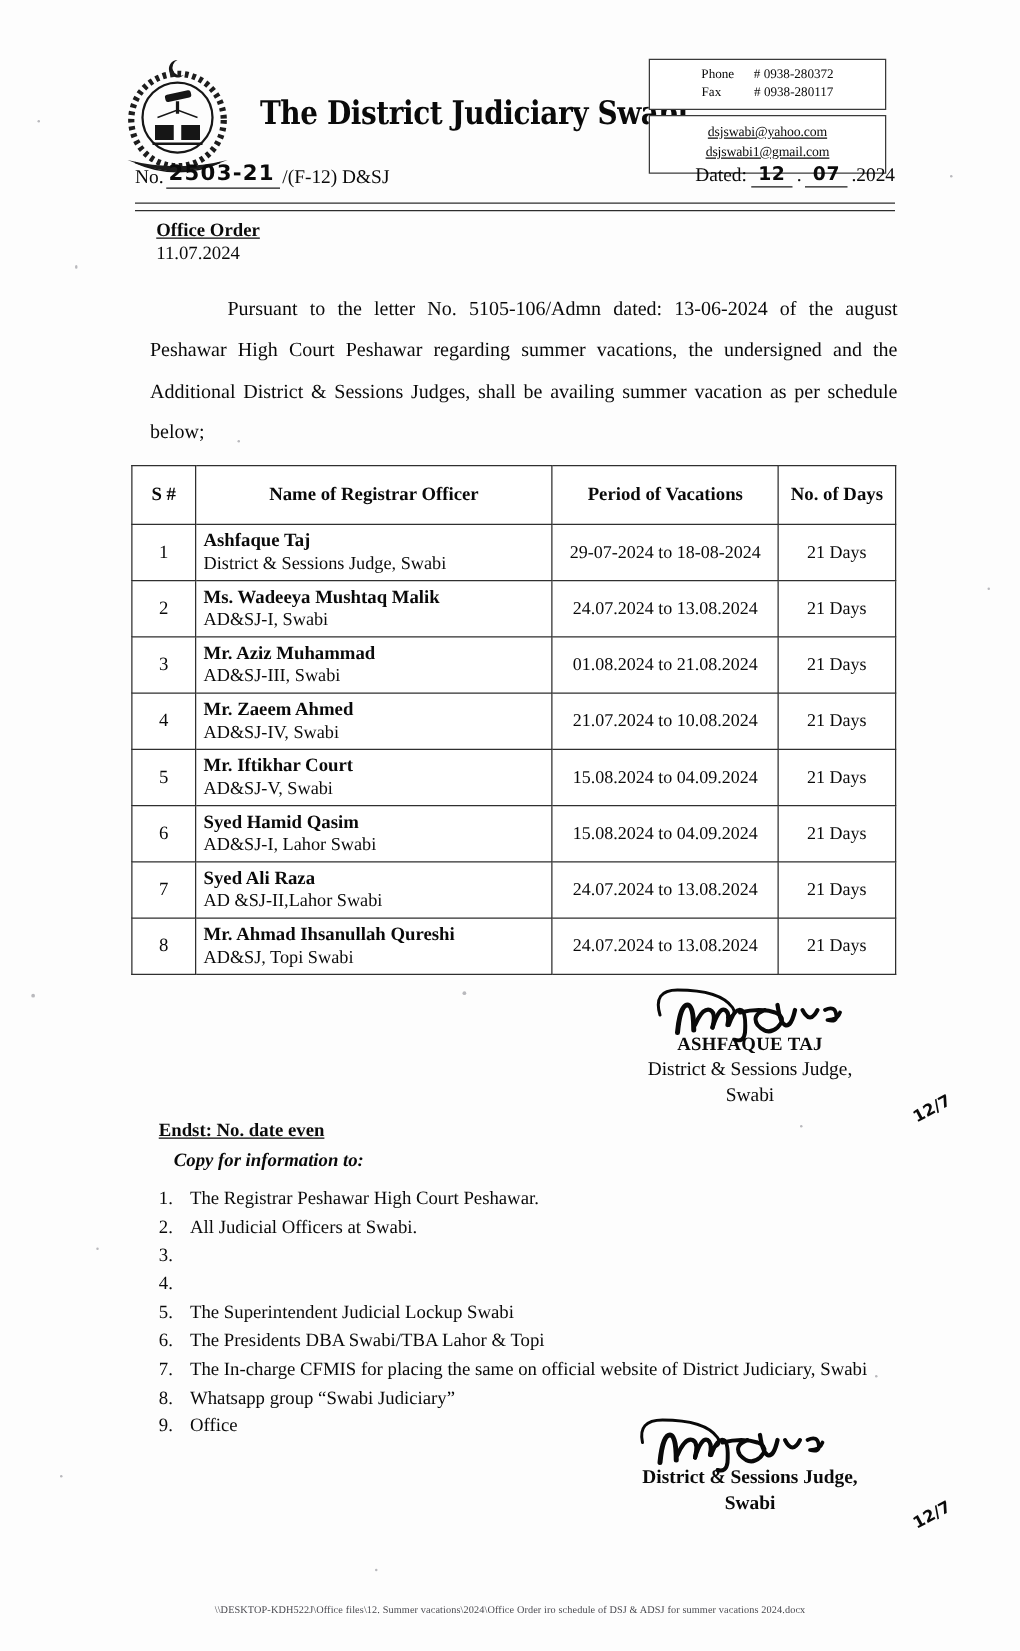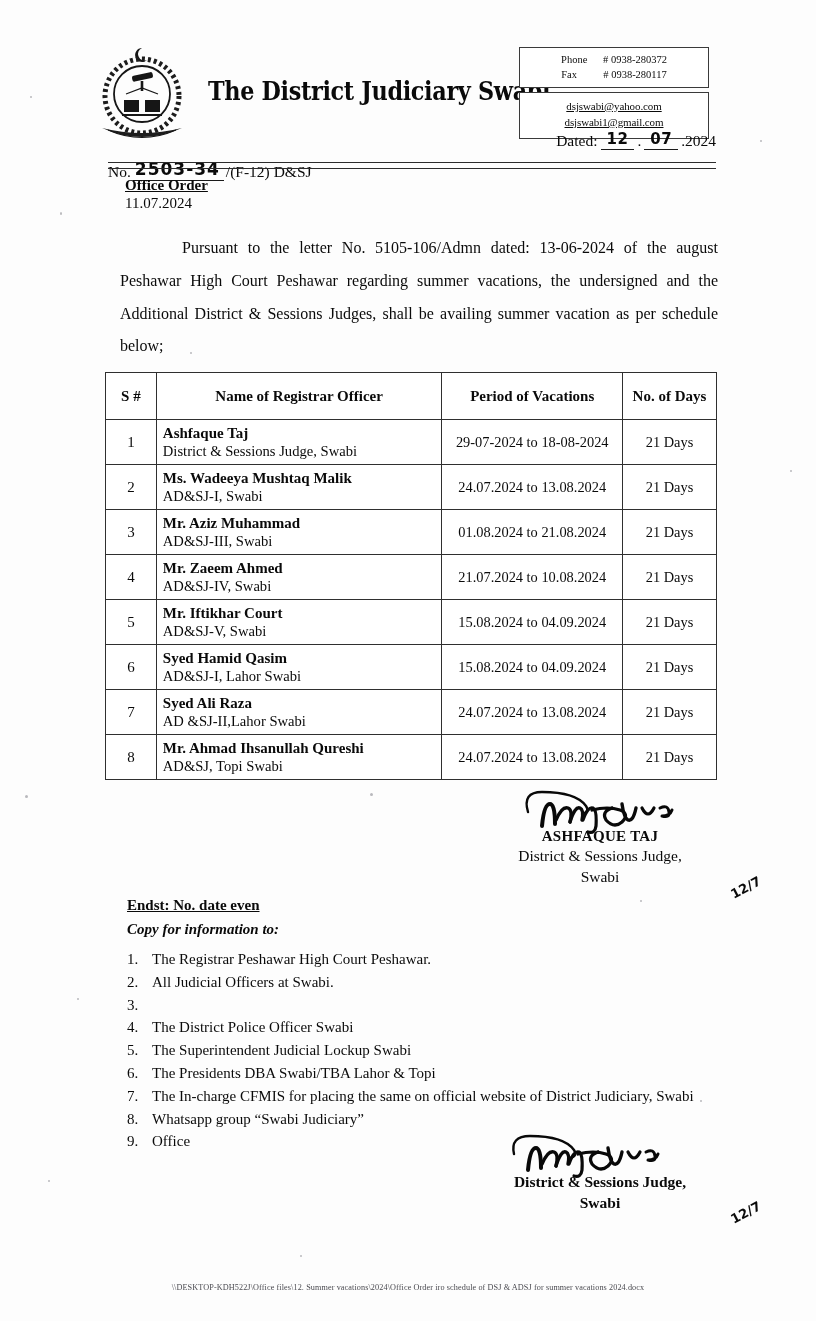--- a/index.html
+++ b/index.html
@@ -80,21 +80,21 @@
 
   
   .refline {
     position: absolute;
     left: 108px; right: 100px; top: 131px;
     height: 26px;
     font-size: 15.5px;
   }
   .ref-no {
     position: absolute; left: 0; top: 0;
-    display: flex; align-items: flex-end; gap: 2px; margin-top: 30px;
+    display: flex; align-items: flex-end; gap: 2px;
   }
   .hand {
     font-family: "DejaVu Sans", sans-serif;
     font-weight: 700;
     font-size: 17px;
     letter-spacing: 1px;
     border-bottom: 1.4px solid #1a1a1a;
     padding: 0 4px 1px 2px;
     line-height: 1.05;
   }
@@ -222,21 +222,21 @@
   
   .endst {
     position: absolute;
     left: 127px; top: 897px;
     font-weight: 700;
     font-size: 15px;
     text-decoration: underline;
   }
   .copy-to {
     position: absolute;
-    left: 127px; top: 921px;
+    left: 139px; top: 921px;
     font-weight: 700;
     font-style: italic;
     font-size: 15px;
   }
   .dist-list {
     position: absolute;
     left: 127px; top: 948px;
     width: 600px;
     font-size: 15px;
     line-height: 1.52;
@@ -316,21 +316,21 @@
 
     <div class="contact-box box-email">
       <span class="mail">dsjswabi@yahoo.com</span>
       <span class="mail">dsjswabi1@gmail.com</span>
     </div>
   </div>
 
   <div class="refline">
     <div class="ref-no">
       <span>No.</span>
-      <span class="hand">2503-34</span>
+      <span class="hand">2503-21</span>
       <span>/(F-12) D&amp;SJ</span>
     </div>
     <div class="ref-dated">
       <span>Dated:</span>
       <span class="hand-sm">12</span>
       <span>.</span>
       <span class="hand-sm">07</span>
       <span>.2024</span>
     </div>
   </div>
@@ -459,21 +459,20 @@
     </div>
     <div class="li">
       <span class="num">2.</span>
       <span>All Judicial Officers at Swabi.</span>
     </div>
     <div class="li">
       <span class="num">3.</span>
     </div>
     <div class="li">
       <span class="num">4.</span>
-      <span>The District Police Officer Swabi</span>
     </div>
     <div class="li">
       <span class="num">5.</span>
       <span>The Superintendent Judicial Lockup Swabi</span>
     </div>
     <div class="li">
       <span class="num">6.</span>
       <span>The Presidents DBA Swabi/TBA Lahor &amp; Topi</span>
     </div>
     <div class="li">

